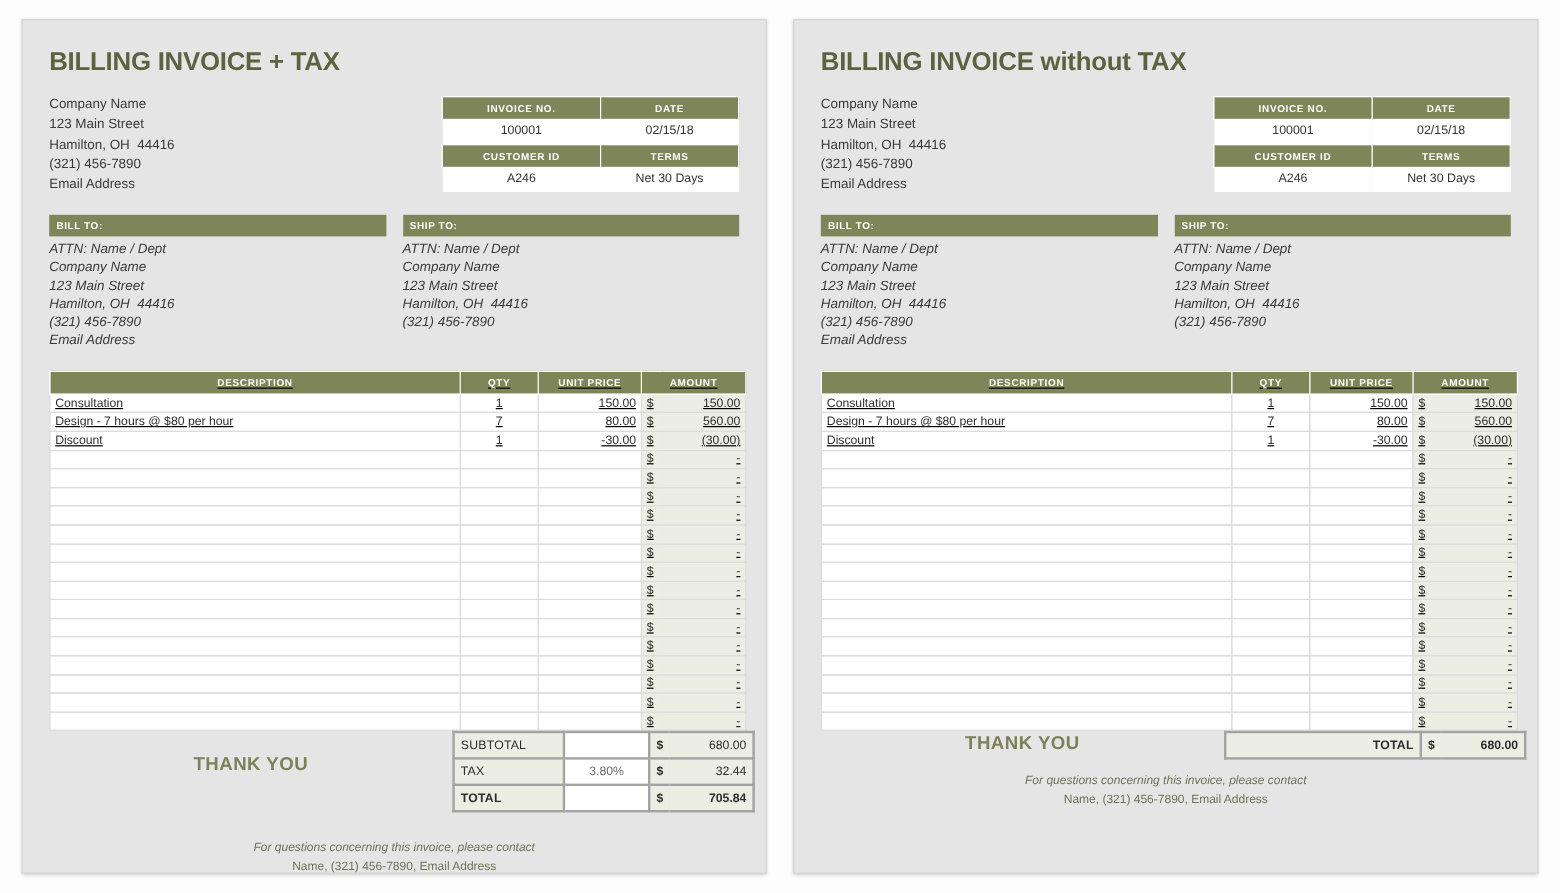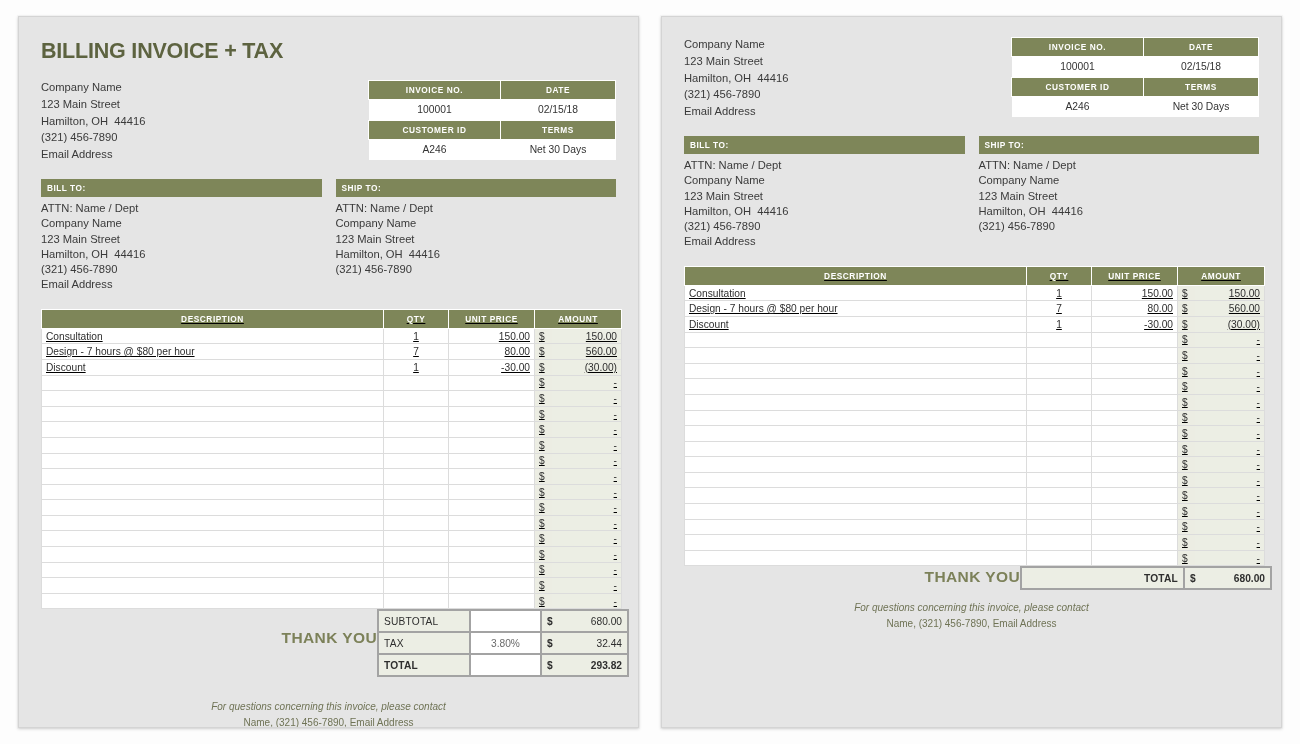--- a/index.html
+++ b/index.html
@@ -90,20 +90,21 @@
     font-size: 8.3px;
     font-weight: bold;
     letter-spacing: 0.5px;
     padding: 4px 0 4px 6px;
   }
   .addr-body {
     font-size: 11.2px;
     color: #3a3a3a;
     line-height: 15.3px;
     padding-top: 4px;
+    font-style: italic;
   }
   .addr-body div { white-space: pre; }
 
   
   .items {
     border-collapse: collapse;
     width: 100%;
     margin-top: 16px;
     table-layout: fixed;
     text-decoration: underline;
@@ -142,21 +143,21 @@
   .w-amt  { width: 70px; }
 
   
   .bottom {
     display: flex;
     align-items: flex-start;
   }
   .thanks-area {
     width: 336px;
     flex: 0 0 336px;
-    text-align: right;
+    text-align: center;
     padding-top: 20px;
   }
   .thanks {
     font-size: 15.5px;
     font-weight: bold;
     color: #7c8159;
     letter-spacing: 0.4px;
   }
   .totals {
     border-collapse: collapse;
@@ -421,32 +422,33 @@
               <tr>
                 <td class="lbl">TAX</td>
                 <td class="pct">3.80%</td>
                 <td class="cur">$</td>
                 <td class="amt">32.44</td>
               </tr>
               <tr>
                 <td class="lbl bold">TOTAL</td>
                 <td class="pct"></td>
                 <td class="cur">$</td>
-                <td class="amt bold">293.82</td>
+                <td class="amt bold">705.84</td>
               </tr>
             </tbody>
           </table>
         </div>
       </div>
       <div class="footer">
         <div class="ital">For questions concerning this invoice, please contact</div>
         <div>Name, (321) 456-7890, Email Address</div>
       </div>
     </div>
     <div class="sheet right">
+      <div class="doc-title">BILLING INVOICE without TAX</div>
       <div class="top">
         <div class="from-block">
           <div>Company Name</div>
           <div>123 Main Street</div>
           <div>Hamilton, OH  44416</div>
           <div>(321) 456-7890</div>
           <div>Email Address</div>
         </div>
         <table class="meta-table">
           <tbody>

